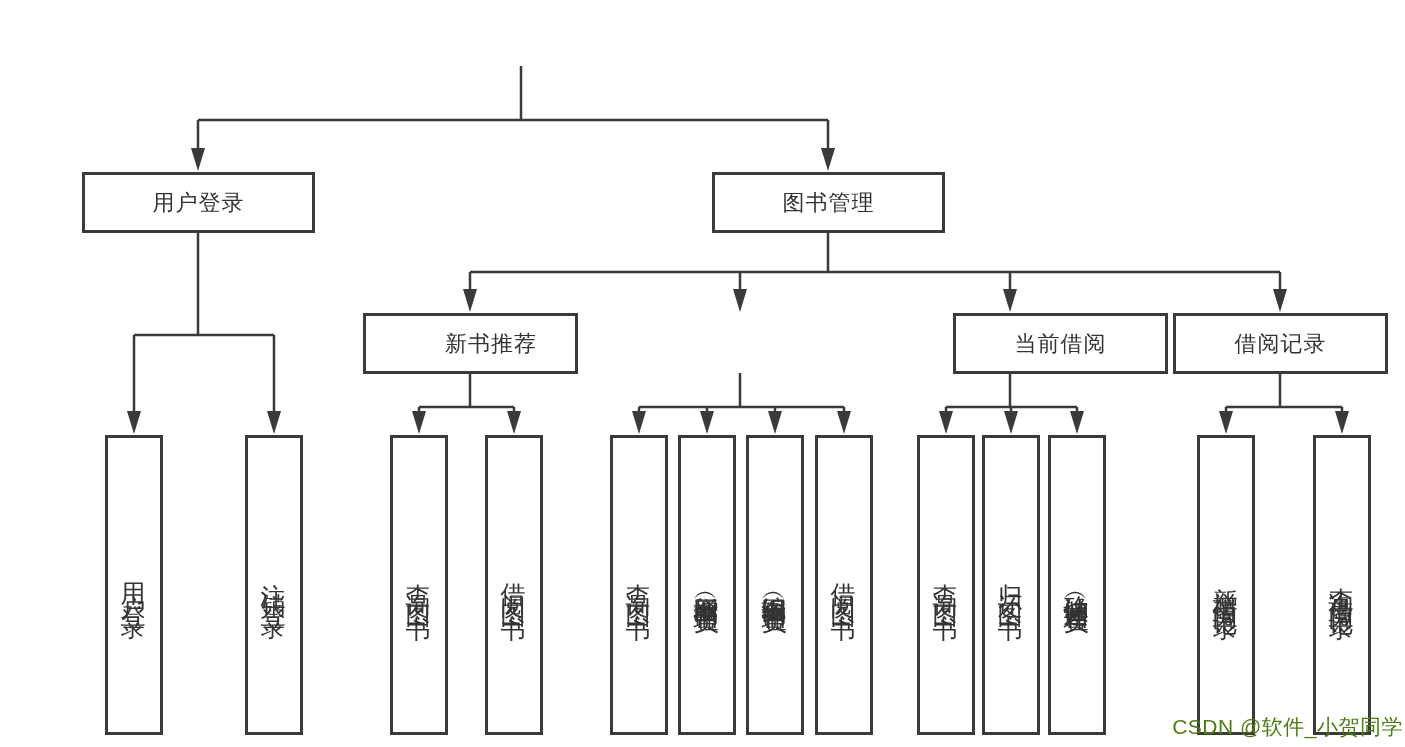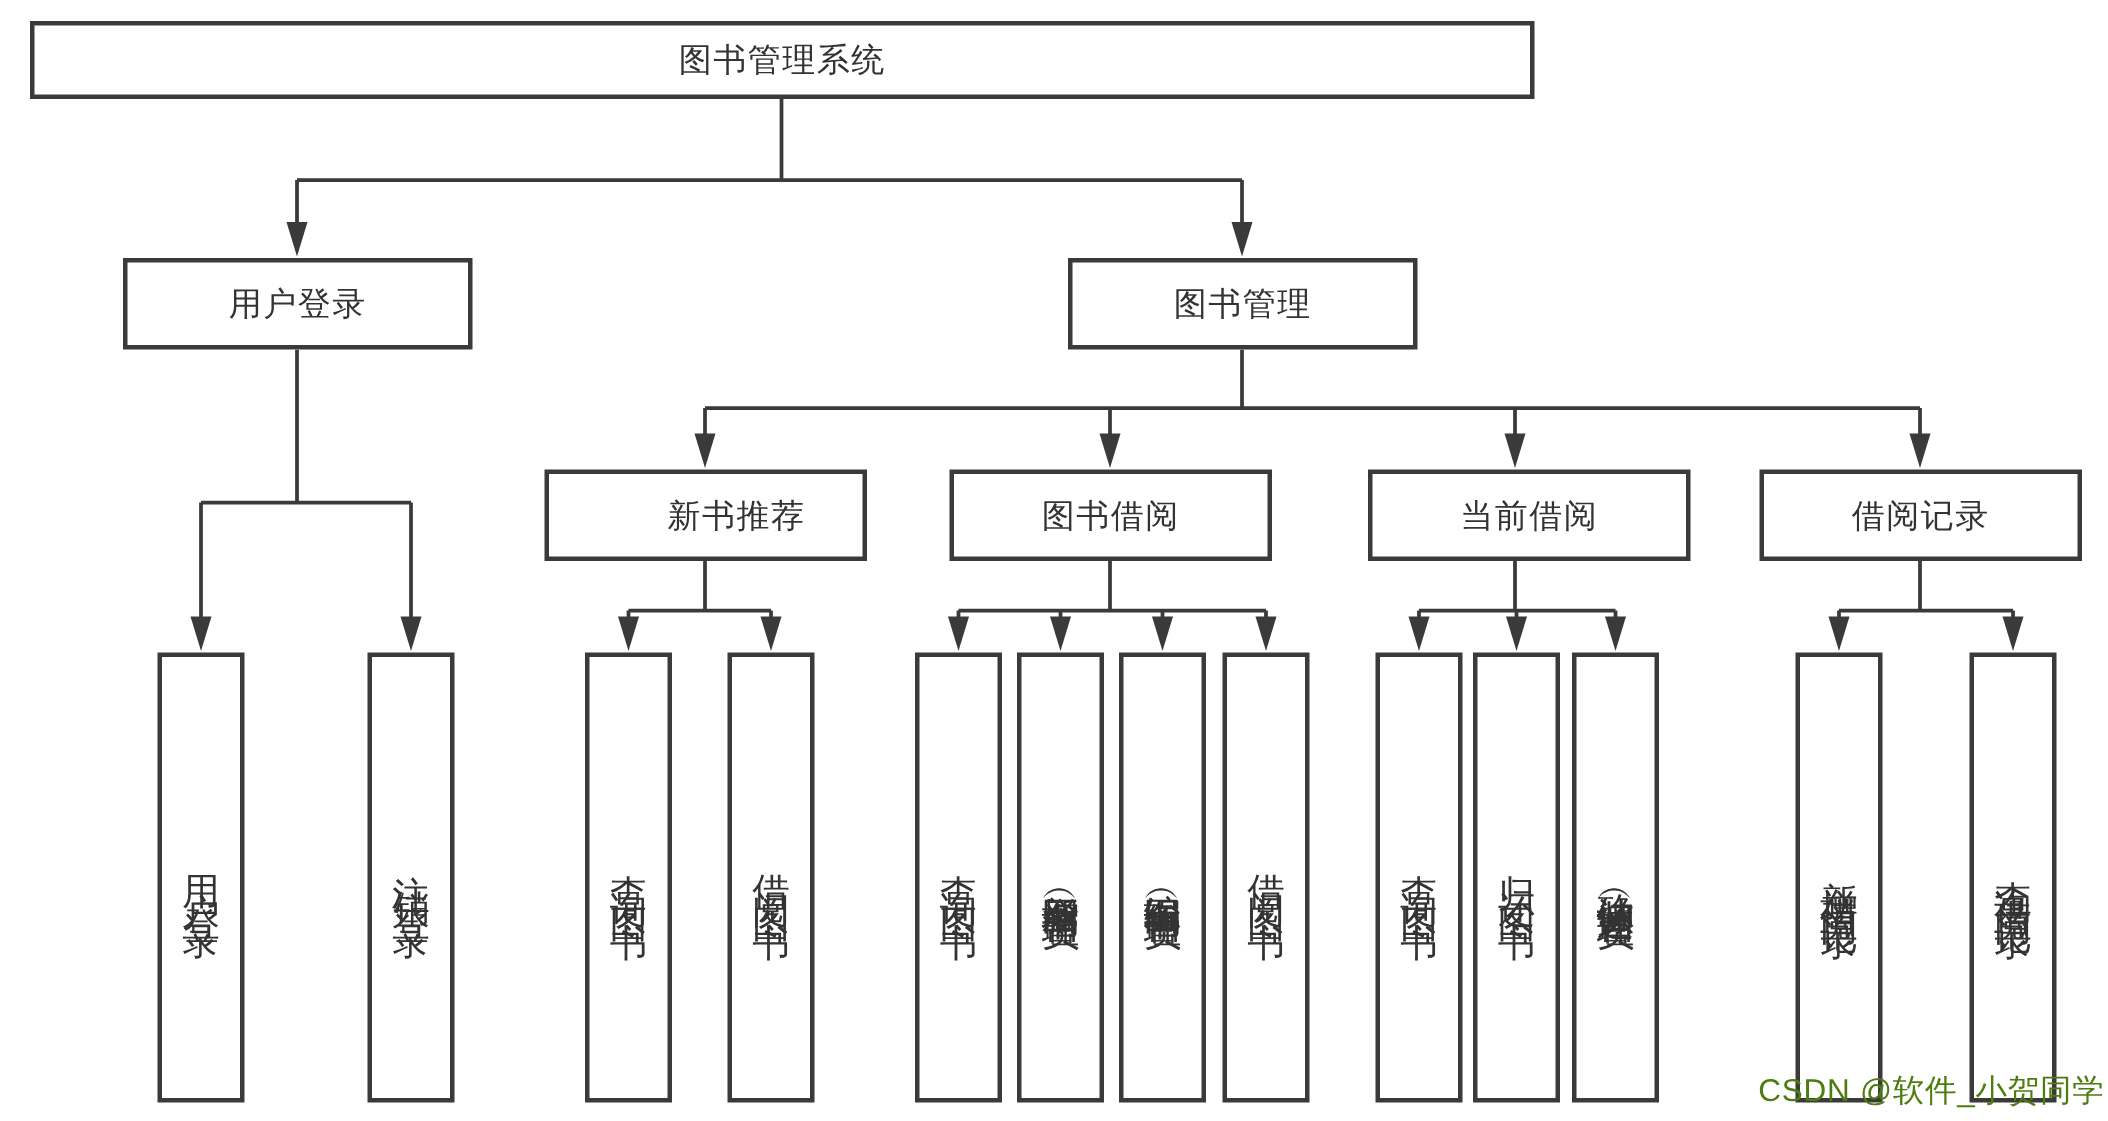--- a/index.html
+++ b/index.html
@@ -75,28 +75,26 @@
       <polygon points="775,434 768,411 782,411"></polygon>
       <polygon points="844,434 837,411 851,411"></polygon>
       <polygon points="946,434 939,411 953,411"></polygon>
       <polygon points="1011,434 1004,411 1018,411"></polygon>
       <polygon points="1077,434 1070,411 1084,411"></polygon>
       <polygon points="1226,434 1219,411 1233,411"></polygon>
       <polygon points="1342,434 1335,411 1349,411"></polygon>
     </g>
   </svg>
 
-  <div class="node hbox root">图书管理系统</div>
 
   <div class="node hbox lvl2" style="left:82px;">用户登录</div>
   <div class="node hbox lvl2" style="left:712px;">图书管理</div>
 
   <div class="node hbox lvl3" style="left:363px;padding-left:41px;">新书推荐</div>
-  <div class="node hbox lvl3" style="left:633px;">图书借阅</div>
-  <div class="node hbox lvl3" style="left:912px;">当前借阅</div>
+  <div class="node hbox lvl3" style="left:953px;">当前借阅</div>
   <div class="node hbox lvl3" style="left:1173px;text-align:center;">借阅记录</div>
 
   <div class="node vbox" style="left:105px;">用户登录</div>
   <div class="node vbox" style="left:245px;">注销登录</div>
 
   <div class="node vbox" style="left:390px;">查询图书</div>
   <div class="node vbox" style="left:485px;">借阅图书</div>
 
   <div class="node vbox" style="left:610px;">查询图书</div>
   <div class="node vbox ls9" style="left:678px;">新增图书（管理员）</div>

